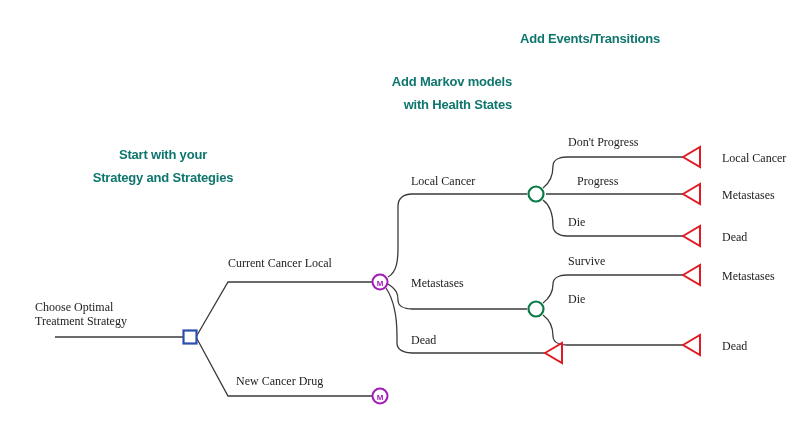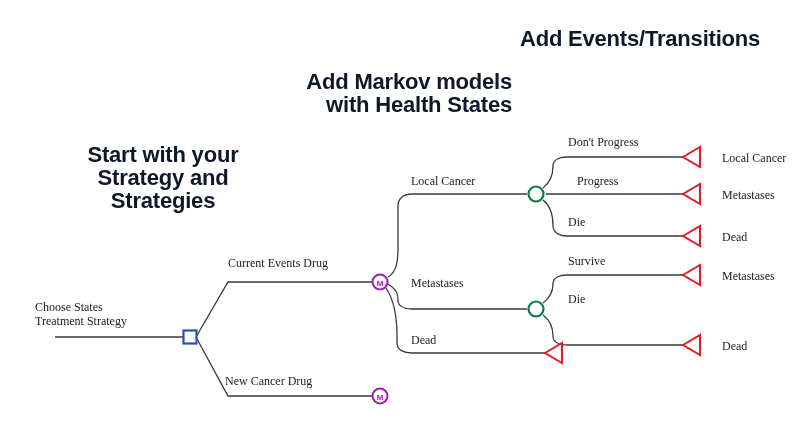--- a/index.html
+++ b/index.html
@@ -19,23 +19,23 @@
     position: absolute;
     left: 0;
     top: 0;
     width: 800px;
     height: 426px;
   }
   .annot {
     position: absolute;
     font-family: "Liberation Sans", sans-serif;
     font-weight: bold;
-    font-size: 22px;
+    font-size: 13px;
     line-height: 23px;
-    color: #0f172a;
+    color: #0f766e;
     white-space: pre-line;
     letter-spacing: -0.2px;
   }
   .annot-start {
     left: 48px;
     top: 143px;
     text-align: center;
     width: 230px;
   }
   .annot-markov {
@@ -112,25 +112,25 @@
     <path d="M 545 353 L 562 343 L 562 363 Z"></path>
   </g>
 </svg>
 
 <div class="annot annot-start">Start with your
 Strategy and Strategies</div>
 <div class="annot annot-markov">Add Markov models
 with Health States</div>
 <div class="annot annot-events">Add Events/Transitions</div>
 
-<div class="lbl" style="left:35px; top:300px;">Choose States
+<div class="lbl" style="left:35px; top:300px;">Choose Optimal
 Treatment Strategy</div>
 
-<div class="lbl" style="left:228px; top:256px;">Current Events Drug</div>
-<div class="lbl" style="left:225px; top:374px;">New Cancer Drug</div>
+<div class="lbl" style="left:228px; top:256px;">Current Cancer Local</div>
+<div class="lbl" style="left:236px; top:374px;">New Cancer Drug</div>
 
 <div class="lbl" style="left:411px; top:174px;">Local Cancer</div>
 <div class="lbl" style="left:411px; top:276px;">Metastases</div>
 <div class="lbl" style="left:411px; top:333px;">Dead</div>
 
 <div class="lbl" style="left:568px; top:135px;">Don't Progress</div>
 <div class="lbl" style="left:568px; top:174px;margin-left:9px;">Progress</div>
 <div class="lbl" style="left:568px; top:215px;">Die</div>
 <div class="lbl" style="left:568px; top:254px;text-align:right;">Survive</div>
 <div class="lbl" style="left:568px; top:292px;">Die</div>

